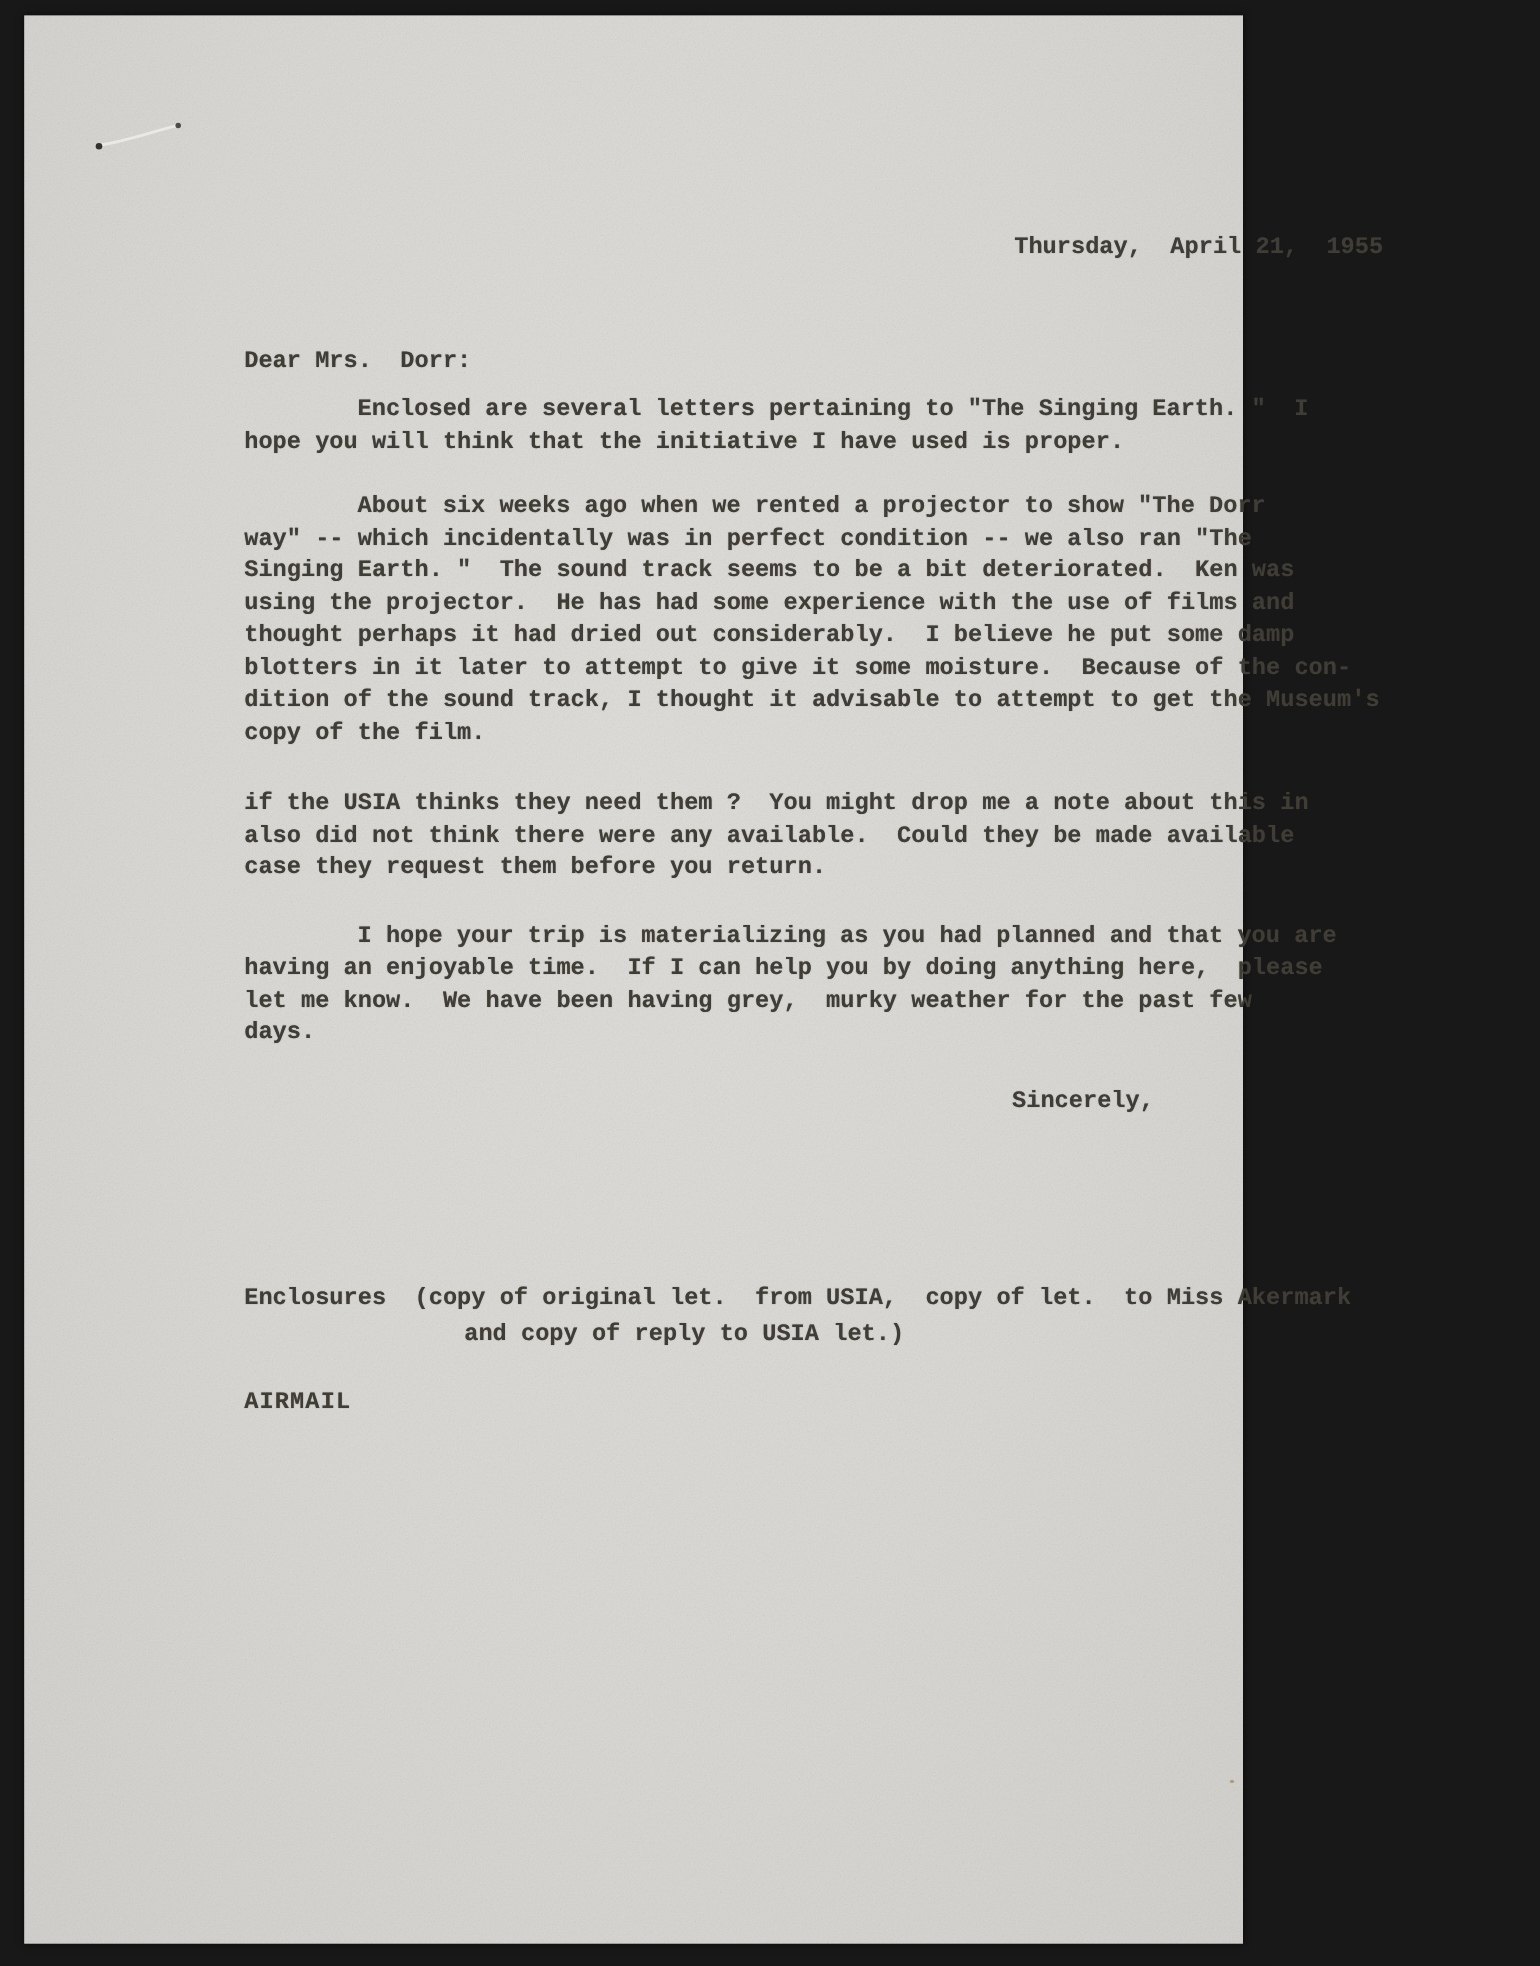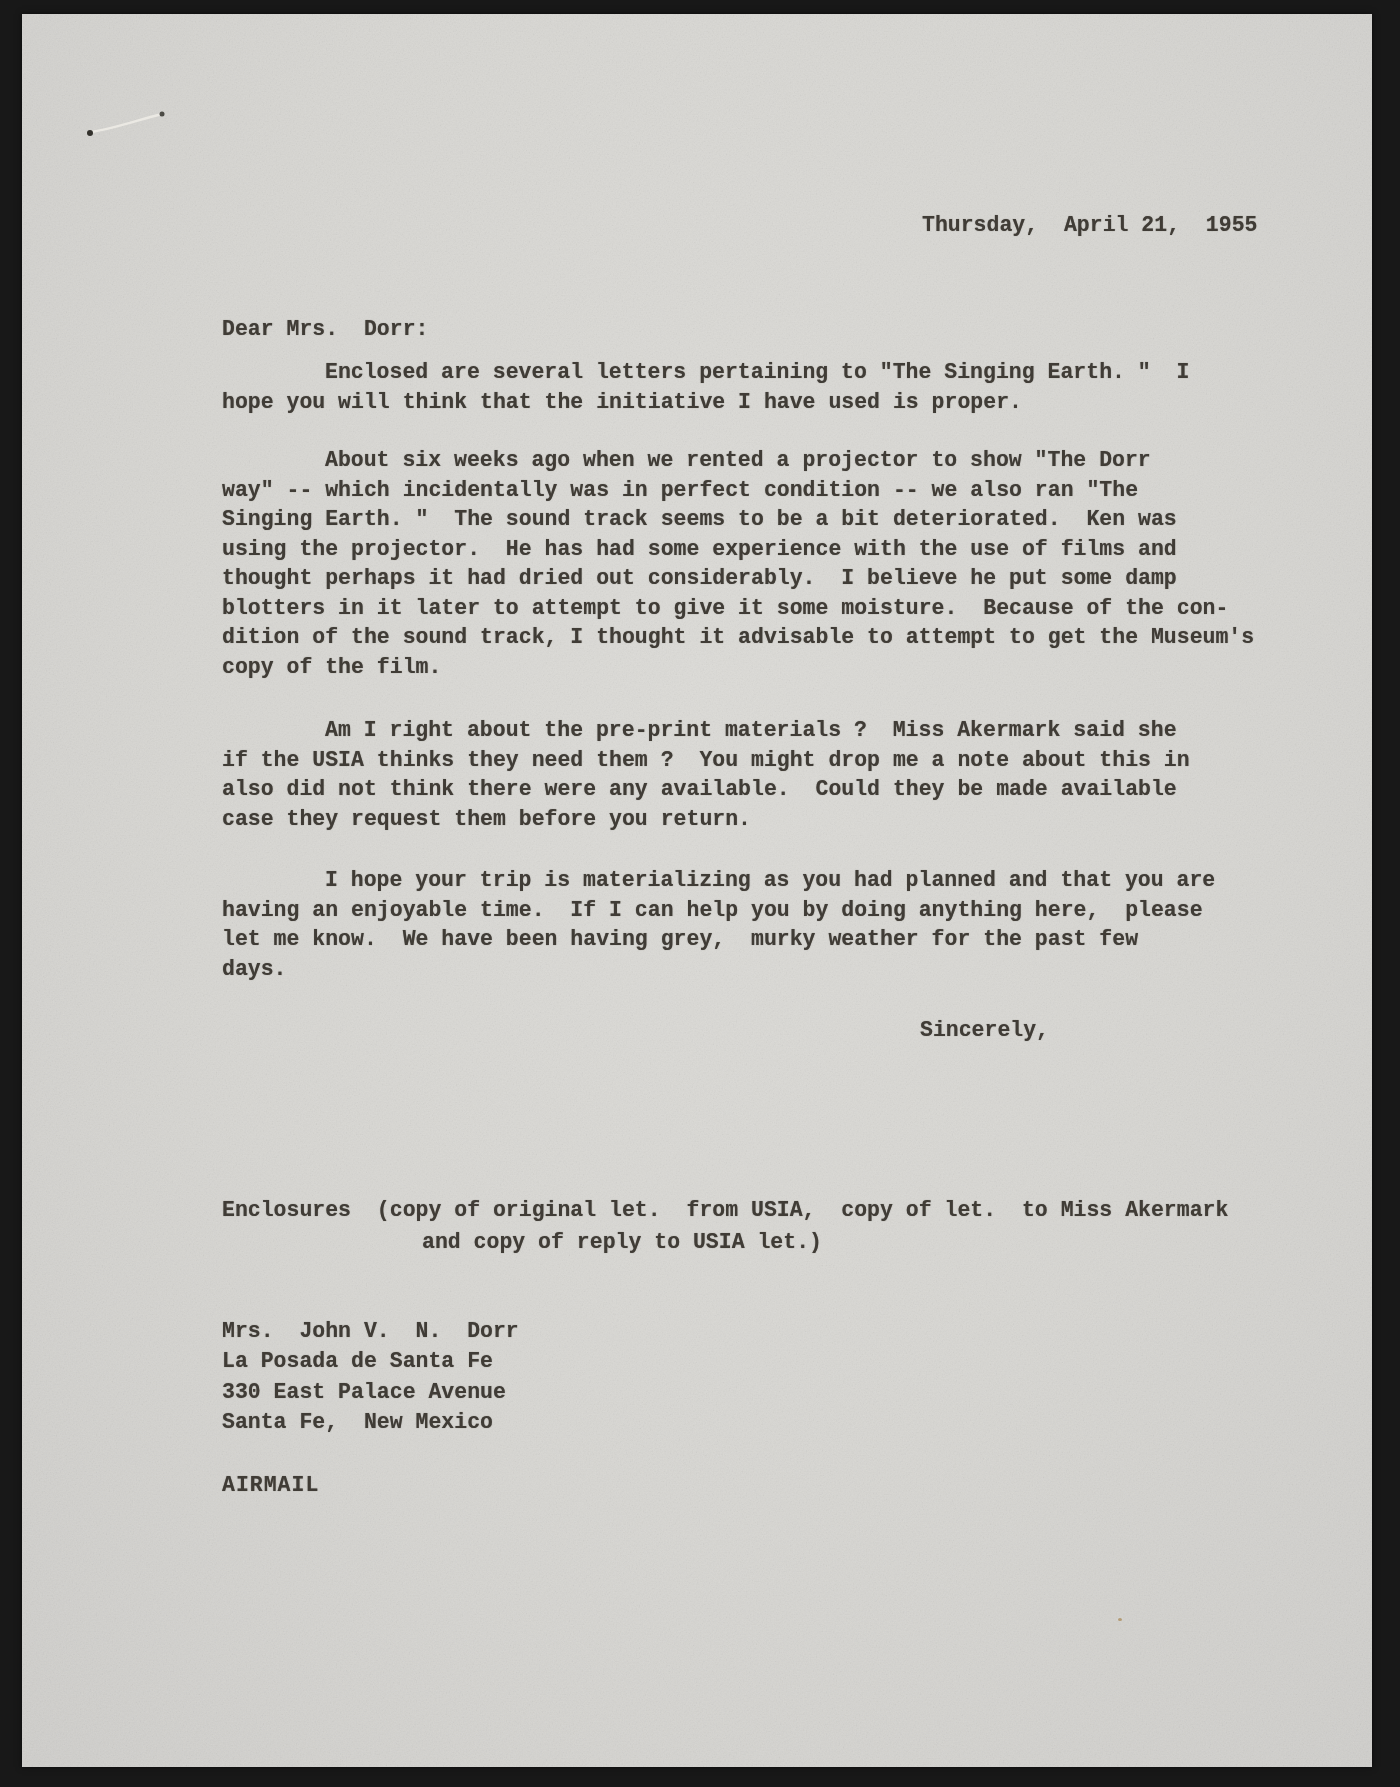--- a/index.html
+++ b/index.html
@@ -6,21 +6,21 @@
   body {
     width: 1400px; height: 1787px;
     background: #181818;
     position: relative;
     overflow: hidden;
     font-family: "Liberation Mono", "DejaVu Sans Mono", monospace;
   }
   .paper {
     position: absolute;
     left: 22px; top: 14px;
-    width: 1350px; height: 1753px;
+    width: 1108px; height: 1753px;
     background: radial-gradient(ellipse at 50% 38%, #dcdbd7 0%, #d7d6d2 55%, #cfcecb 100%);
     box-shadow: 0 0 6px rgba(0,0,0,0.6);
   }
   .noise {
     position: absolute; inset: 0;
     width: 100%; height: 100%;
     pointer-events: none;
   }
   .content {
     position: absolute;
@@ -96,43 +96,36 @@
       <div class="line">way" -- which incidentally was in perfect condition -- we also ran "The</div>
       <div class="line">Singing Earth. "  The sound track seems to be a bit deteriorated.  Ken was</div>
       <div class="line">using the projector.  He has had some experience with the use of films and</div>
       <div class="line">thought perhaps it had dried out considerably.  I believe he put some damp</div>
       <div class="line">blotters in it later to attempt to give it some moisture.  Because of the con-</div>
       <div class="line">dition of the sound track, I thought it advisable to attempt to get the Museum's</div>
       <div class="line">copy of the film.</div>
     </div>
 
     <div class="para p4">
-      <div class="line indent">Am I right about the pre-print materials ?  Miss Akermark said she</div>
       <div class="line">if the USIA thinks they need them ?  You might drop me a note about this in</div>
       <div class="line">also did not think there were any available.  Could they be made available</div>
       <div class="line">case they request them before you return.</div>
     </div>
 
     <div class="para p5">
       <div class="line indent">I hope your trip is materializing as you had planned and that you are</div>
       <div class="line">having an enjoyable time.  If I can help you by doing anything here,  please</div>
       <div class="line">let me know.  We have been having grey,  murky weather for the past few</div>
       <div class="line">days.</div>
     </div>
 
     <div class="line closing">Sincerely,</div>
 
     <div class="enclosures">
       <div class="line">Enclosures  (copy of original let.  from USIA,  copy of let.  to Miss Akermark</div>
       <div class="line enc2">and copy of reply to USIA let.)</div>
     </div>
 
-    <div class="recipient">
-      <div class="line">Mrs.  John V.  N.  Dorr</div>
-      <div class="line">La Posada de Santa Fe</div>
-      <div class="line">330 East Palace Avenue</div>
-      <div class="line">Santa Fe,  New Mexico</div>
-    </div>
 
     <div class="line airmail">AIRMAIL</div>
 
   </div>
 </div>
 
 </body></html>

